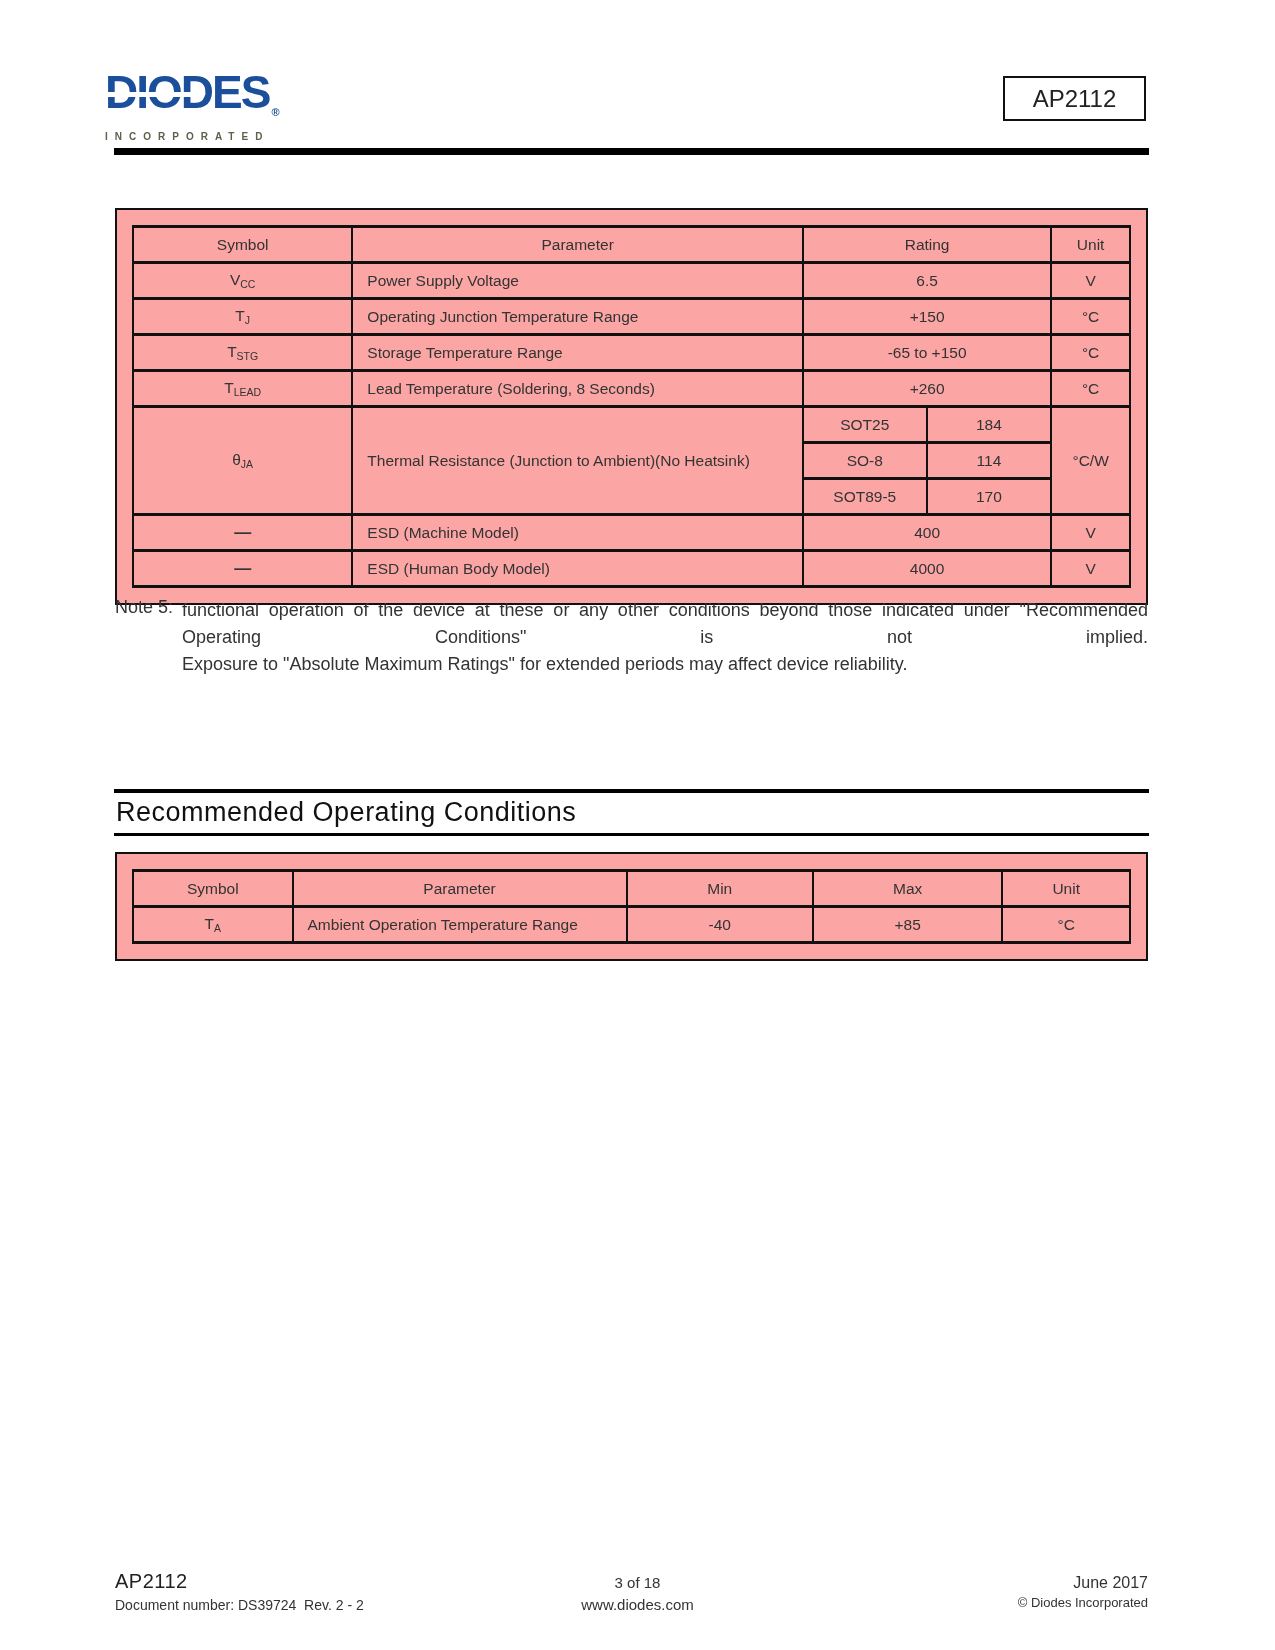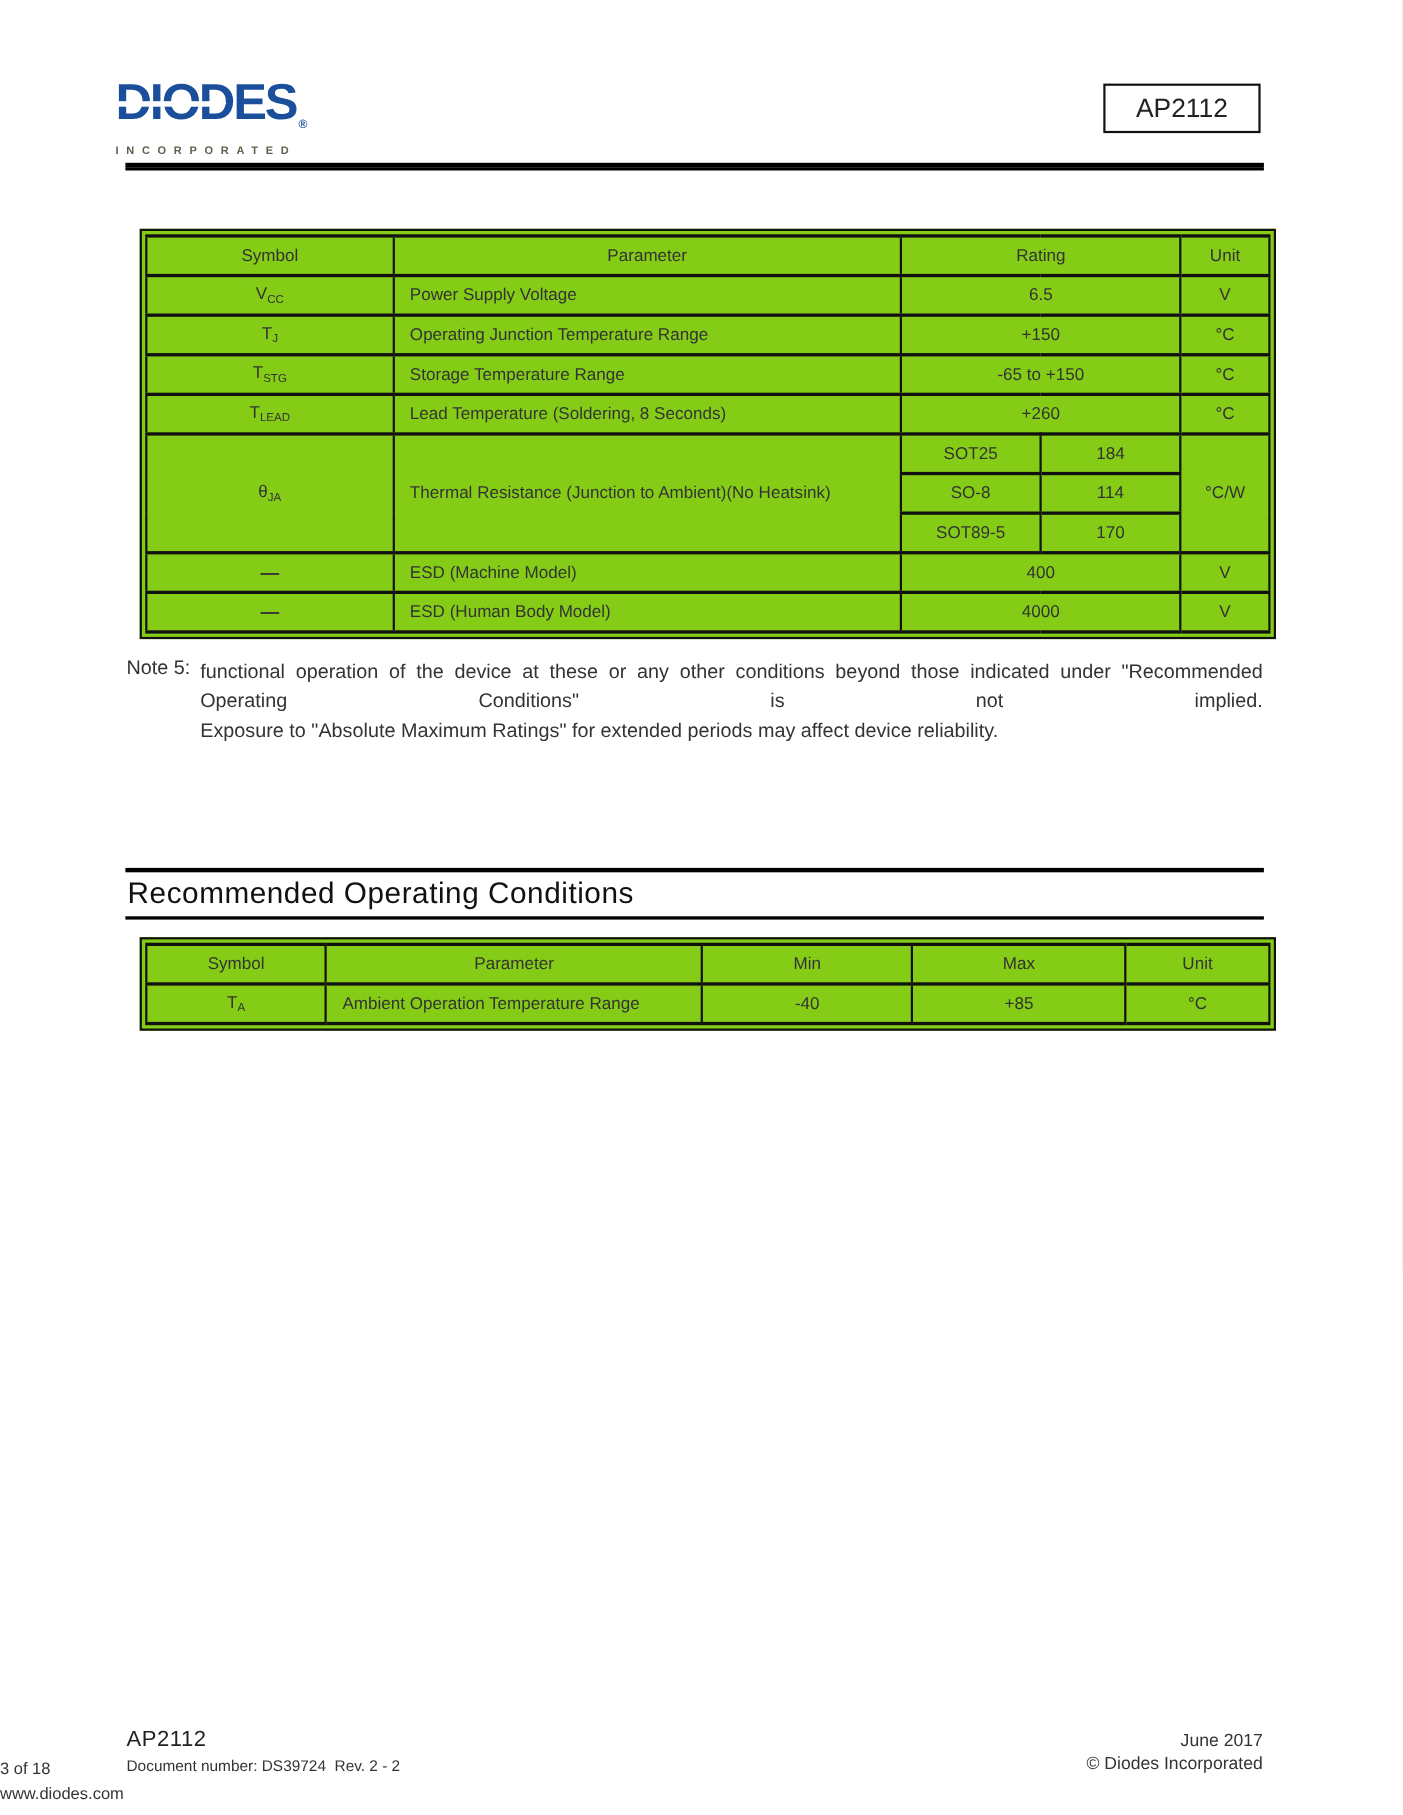--- a/index.html
+++ b/index.html
@@ -60,21 +60,21 @@
   .sec-roc { top: 789px; }
   .rule-top { height: 4px; background: #000; }
   .rule-bot { height: 3px; background: #000; }
   .sec-titlebar { padding: 4px 0 5px 2px; display: flex; align-items: baseline; gap: 10px; }
   .sec-title { font-size: 27px; letter-spacing: 0.5px; color: #111; }
   .sec-noteref { font-size: 15px; color: #222; }
 
   
   .tblwrap {
     position: absolute; left: 115px; width: 1033px;
-    border: 2px solid #111; padding: 3px; background: #84cc16; margin-left: 12px;
+    border: 2px solid #111; padding: 15px; background: #fca5a5;
   }
   .tbl-amr { top: 208px; }
   .tbl-roc { top: 852px; }
   table { width: 100%; border-collapse: collapse; table-layout: fixed; }
   td, th {
     border-style: solid; border-color: #111;
     border-width: 3px 2px;
     text-align: center;
     font-size: 15.5px;
     font-weight: 400;
@@ -92,25 +92,25 @@
   .note { position: absolute; left: 115px; top: 597px; width: 1033px; display: flex; font-size: 18px; color: #333; }
   .note-label { width: 67px; flex: 0 0 67px; }
   .note-body { flex: 1; }
   .note-body > div { line-height: 27px; }
   .jline { text-align: justify; text-align-last: justify; }
 
   
   .footer-left { position: absolute; left: 115px; top: 1570px; }
   .f-part { font-size: 20px; color: #222; letter-spacing: 0.5px; }
   .f-doc { font-size: 14px; margin-top: 4px; white-space: pre; }
-  .footer-center { position: absolute; left: 0; top: 1572px; width: 1275px; text-align: left; font-size: 15px; margin-top: 26px; }
+  .footer-center { position: absolute; left: 0; top: 1572px; width: 1275px; text-align: center; font-size: 15px; }
   .footer-center div { line-height: 22px; }
   .footer-right { position: absolute; right: 127px; top: 1574px; text-align: right; }
   .f-date { font-size: 16px; }
-  .f-copy { font-size: 16px; margin-top: 3px; }
+  .f-copy { font-size: 13px; margin-top: 3px; }
 </style>
 </head>
 <body>
 
 <div class="page">
 
   <div class="logo">
     <div class="logo-brand">
       <span>DIODES</span><span class="reg">®</span>
       <span class="logo-stripe"></span>

